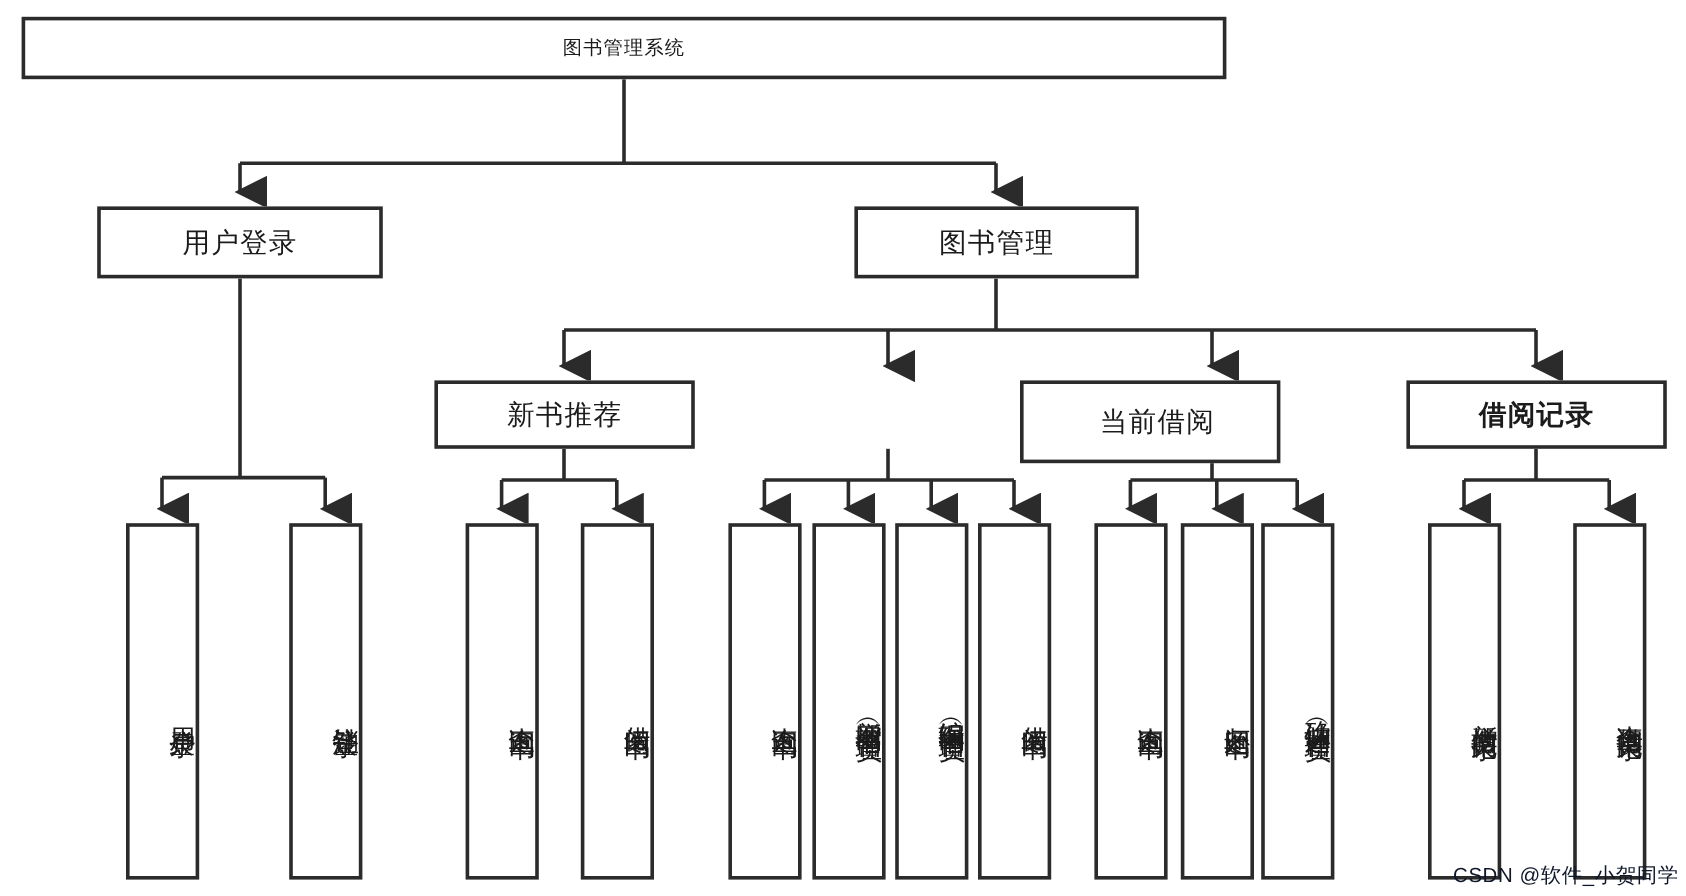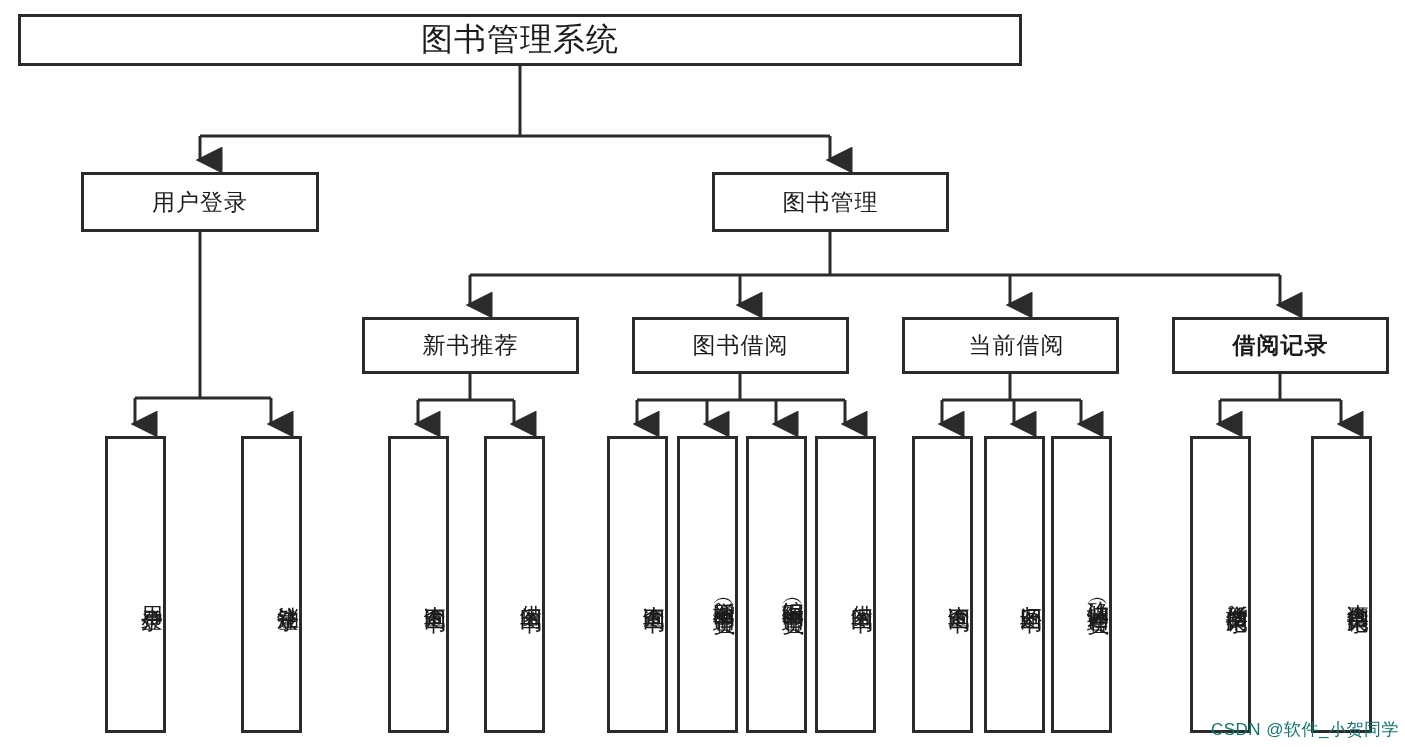--- a/index.html
+++ b/index.html
@@ -47,29 +47,29 @@
     align-items: flex-start;
     justify-content: center;
     padding-top: 14px;
   }
   .node.vert > span {
     writing-mode: vertical-rl;
     text-orientation: upright;
     line-height: 1.0;
   }
   .node.root {
-    font-size: 32px;
+    font-size: 16px;
     text-align: right;
   }
   #watermark {
     position: absolute;
     right: 6px;
     bottom: 6px;
     font-size: 17px;
-    color: #0f766e;
+    color: #0f172a;
     letter-spacing: 0.5px;
     white-space: nowrap;
     text-align: center;
   }
 </style>
 </head>
 <body>
 
 <div id="canvas">
 
@@ -130,24 +130,21 @@
   <div class="node horiz" style="left: 81px; top: 172px; width: 238px; height: 60px;">
     <span>用户登录</span>
   </div>
   <div class="node horiz" style="left: 362px; top: 317px; width: 217px; height: 57px;">
     <span>新书推荐</span>
   </div>
 
   <div class="node horiz" style="left: 712px; top: 172px; width: 237px; height: 60px;">
     <span>图书管理</span>
   </div>
-  <div class="node horiz" style="left: 632px; top: 317px; width: 217px; height: 57px;">
-    <span>图书借阅</span>
-  </div>
-  <div class="node horiz" style="left: 902px; top: 317px; width: 217px; height: 57px; padding-left: 12px;">
+  <div class="node horiz" style="left: 850px; top: 317px; width: 217px; height: 69px; padding-left: 12px;">
     <span>当前借阅</span>
   </div>
   <div class="node horiz" style="left: 1172px; top: 317px; width: 217px; height: 57px; font-weight: bold;">
     <span>借阅记录</span>
   </div>
 
   <div class="node vert" style="left: 105px; top: 436px; width: 61px; height: 297px;">
     <span>用户登录</span>
   </div>
   <div class="node vert" style="left: 241px; top: 436px; width: 61px; height: 297px;">

